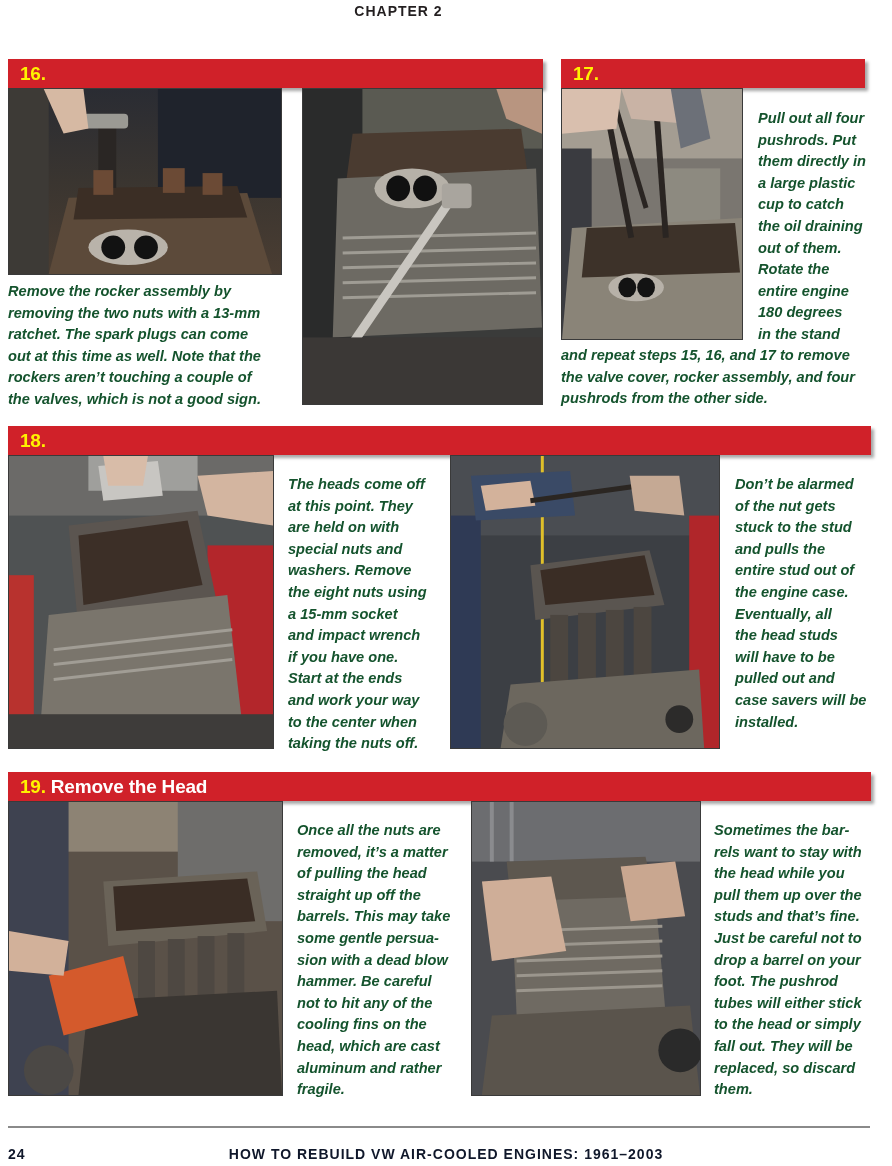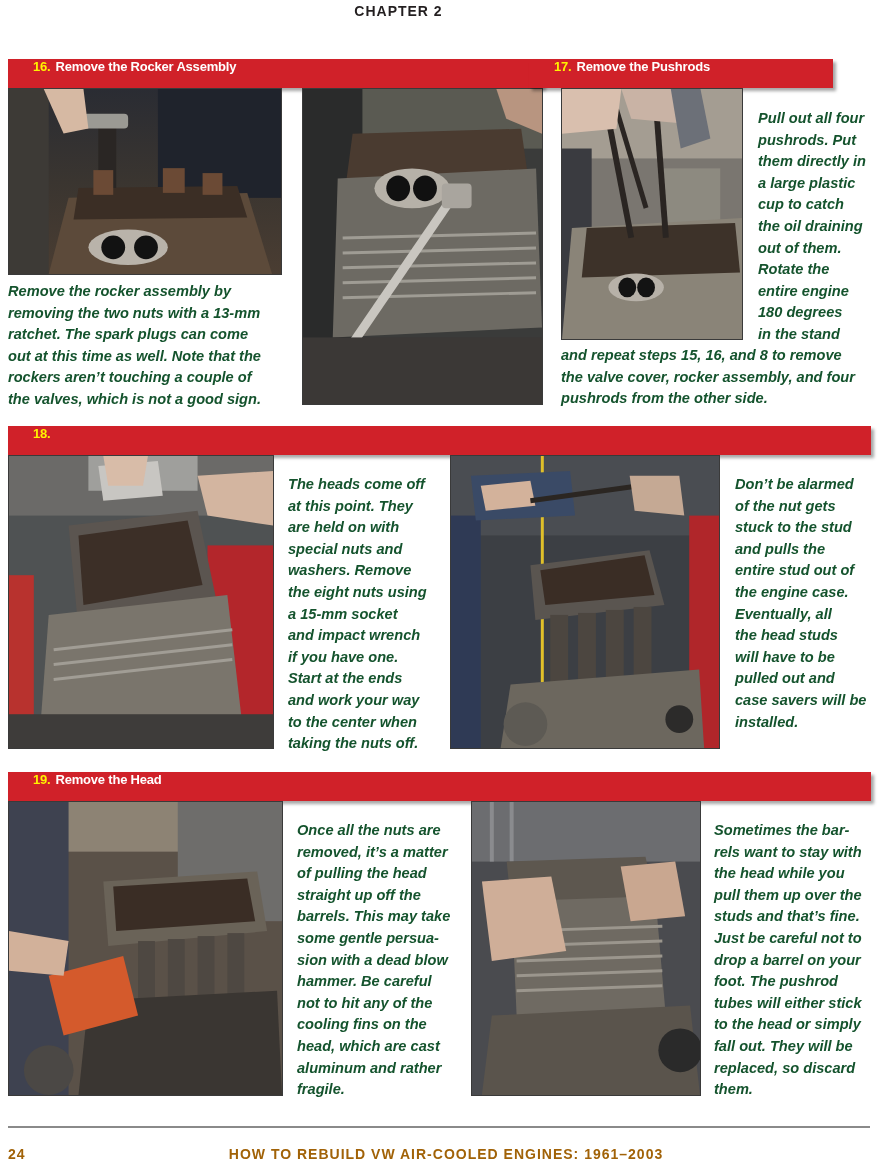--- a/index.html
+++ b/index.html
@@ -8,53 +8,52 @@
 
     .running-head {
       position: absolute; top: 3px; left: 0; width: 797px; text-align: center;
       font-family: "Liberation Sans", sans-serif; font-size: 14px; font-weight: bold;
       letter-spacing: 1px; color: #231f20;
     }
 
     .banner {
       position: absolute; height: 29px; background: #d02129;
       box-shadow: 3px 3px 3px rgba(0,0,0,0.35);
-      display: flex; align-items: flex-start; padding-left: 25px;
-      font-family: "Liberation Sans", sans-serif; font-weight: bold; font-size: 13px;
+      display: flex; align-items: center; padding-left: 12px;
+      font-family: "Liberation Sans", sans-serif; font-weight: bold; font-size: 19px;
       color: #ffffff; white-space: nowrap; letter-spacing: -0.2px;
     }
     .banner .num { color: #fff200; margin-right: 5px; }
 
     .photo {
       position: absolute; overflow: hidden; border: 1px solid #3a3a3a;
     }
     .photo svg { width: 100%; height: 100%; display: block; }
 
     .caption {
       position: absolute; font-family: "Liberation Sans", sans-serif;
       font-style: italic; font-weight: bold; font-size: 14.6px; line-height: 21.6px;
       color: #14532d; white-space: pre-line;
     }
 
     .rule {
       position: absolute; left: 8px; width: 862px; top: 1126px; height: 2px; background: #8a8a8a;
     }
     .folio {
       position: absolute; top: 1146px; font-family: "Liberation Sans", sans-serif;
-      font-size: 14px; font-weight: bold; letter-spacing: 1px; color: #a16207;
+      font-size: 14px; font-weight: bold; letter-spacing: 1px; color: #0f172a;
     }
   </style>
 </head>
 <body>
 
 <div class="running-head">CHAPTER 2</div>
 
 <div class="banner" style="left:8px; top:59px; width:535px;">
   <span class="num">16.</span>
-  <span>Remove the Rocker Assembly</span>
 </div>
 
 <div class="photo" style="left:8px; top:88px; width:274px; height:187px;">
   <svg viewBox="0 0 274 187" preserveAspectRatio="none">
     <defs>
       <linearGradient id="g16a" x1="0" y1="0" x2="0" y2="1">
         <stop offset="0" stop-color="#2a2c33"></stop>
           <stop offset="0.5" stop-color="#3a3530"></stop>
           <stop offset="1" stop-color="#4a3d32"></stop>
       </linearGradient>
@@ -100,23 +99,22 @@
   </svg>
 </div>
 
 <div class="caption" style="left:8px; top:281px; width:290px;">Remove the rocker assembly by
 removing the two nuts with a 13-mm
 ratchet. The spark plugs can come
 out at this time as well. Note that the
 rockers aren’t touching a couple of
 the valves, which is not a good sign.</div>
 
-<div class="banner" style="left:529px; top:59px; width:304px;">
+<div class="banner" style="left:561px; top:59px; width:304px;">
   <span class="num">17.</span>
-  <span>Remove the Pushrods</span>
 </div>
 
 <div class="photo" style="left:561px; top:88px; width:182px; height:252px;">
   <svg viewBox="0 0 182 252" preserveAspectRatio="none">
     <rect width="182" height="252" fill="#7a7670"></rect>
     <rect x="0" y="0" width="182" height="70" fill="#a49d92"></rect>
     <rect x="0" y="60" width="30" height="192" fill="#3a3b40"></rect>
     <rect x="100" y="80" width="60" height="70" fill="#8d8a80"></rect>
     <path d="M10 140 L182 130 L182 252 L0 252 Z" fill="#8a8478"></path>
     <path d="M25 140 L175 135 L180 185 L20 190 Z" fill="#3d3229"></path>
@@ -136,21 +134,21 @@
 pushrods. Put
 them directly in
 a large plastic
 cup to catch
 the oil draining
 out of them.
 Rotate the
 entire engine
 180 degrees
 in the stand</div>
-<div class="caption" style="left:561px; top:345px; width:320px;">and repeat steps 15, 16, and 8 to remove
+<div class="caption" style="left:561px; top:345px; width:320px;">and repeat steps 15, 16, and 17 to remove
 the valve cover, rocker assembly, and four
 pushrods from the other side.</div>
 
 <div class="banner" style="left:8px; top:426px; width:863px;gap:15px;">
   <span class="num">18.</span>
 </div>
 
 <div class="photo" style="left:8px; top:455px; width:266px; height:294px;">
   <svg viewBox="0 0 266 294" preserveAspectRatio="none">
     <rect width="266" height="294" fill="#4f5253"></rect>

